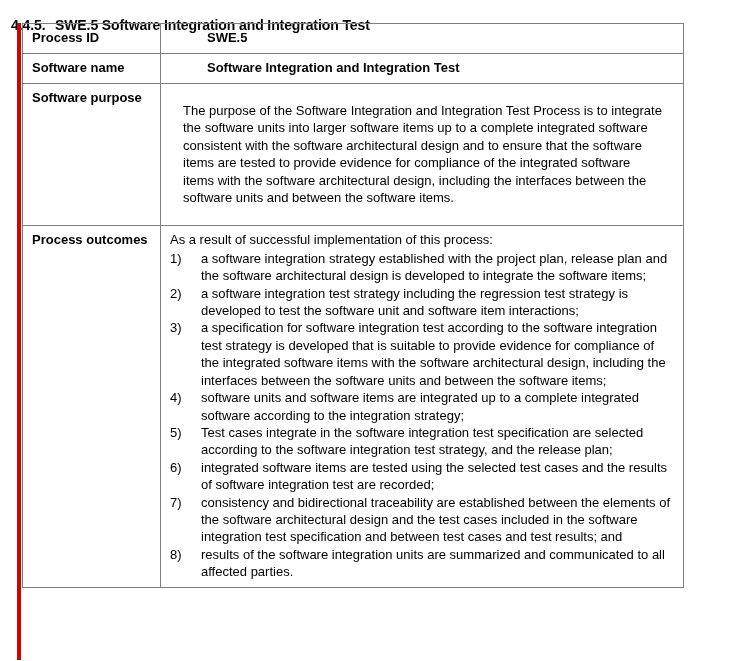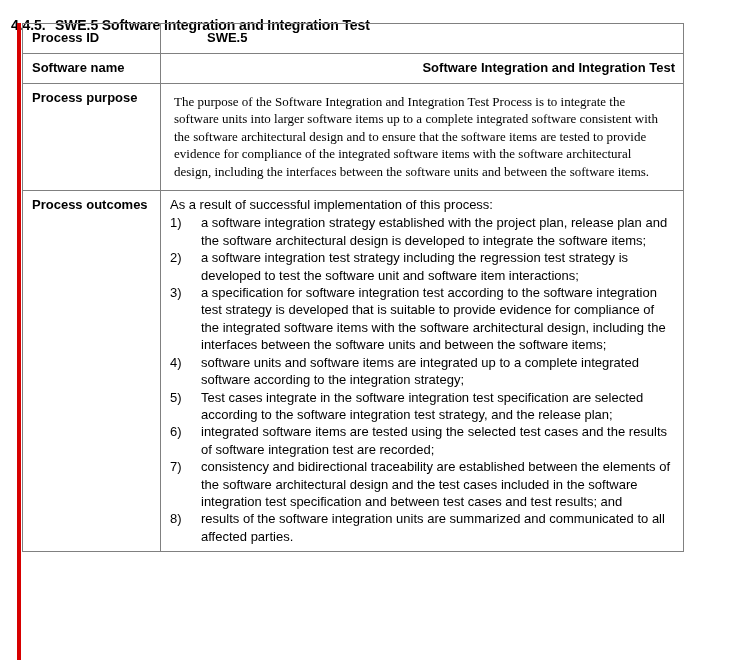--- a/index.html
+++ b/index.html
@@ -73,23 +73,22 @@
     font-weight: normal;
   }
   .proc-table td.value.strong {
     font-weight: bold;
     padding-left: 46px;
   }
   .row-id td      { height: 18px; }
   .row-name td    { height: 18px; }
 
   .purpose-text {
-    margin: 4px;
+    margin: 13px;
     padding: 0;
-    font-family: Liberation Serif, serif;
   }
 
   .outcomes-intro {
     margin: 0 0 1px 0;
   }
 
   ol.outcomes {
     list-style: none;
     margin: 0;
     padding: 0;
@@ -133,24 +132,24 @@
         <col style="width:138px">
         <col>
       </colgroup>
     <tbody>
       <tr class="row-id">
         <td class="label" style="border-color: rgb(128, 128, 128);">Process ID</td>
         <td class="value strong" style="border-color: rgb(128, 128, 128);">SWE.5</td>
       </tr>
       <tr class="row-name">
         <td class="label" style="border-color: rgb(128, 128, 128);">Software name</td>
-        <td class="value strong" style="border-color: rgb(128, 128, 128); text-align: right;">Software Integration and Integration Test</td>
+        <td class="value strong" style="border-color: rgb(128, 128, 128);">Software Integration and Integration Test</td>
       </tr>
       <tr class="row-purpose">
-        <td class="label" style="border-color: rgb(128, 128, 128);">Process purpose</td>
+        <td class="label" style="border-color: rgb(128, 128, 128);">Software purpose</td>
         <td class="value" style="border-color: rgb(128, 128, 128);">
           <p class="purpose-text">The purpose of the Software Integration and Integration Test Process is to integrate the software units into larger software items up to a complete integrated software consistent with the software architectural design and to ensure that the software items are tested to provide evidence for compliance of the integrated software items with the software architectural design, including the interfaces between the software units and between the software items.</p>
         </td>
       </tr>
       <tr class="row-outcomes">
         <td class="label" style="border-color: rgb(128, 128, 128); margin-left: 33px;"><span>Process outcomes</span></td>
         <td class="value" style="border-color: rgb(128, 128, 128); margin-top: 20px;">
           <p class="outcomes-intro">As a result of successful implementation of this process:</p>
           <ol class="outcomes">
             <li><span class="marker">1)</span><span>a software integration strategy established with the project plan, release plan and the software architectural design is developed to integrate the software items;</span></li>

